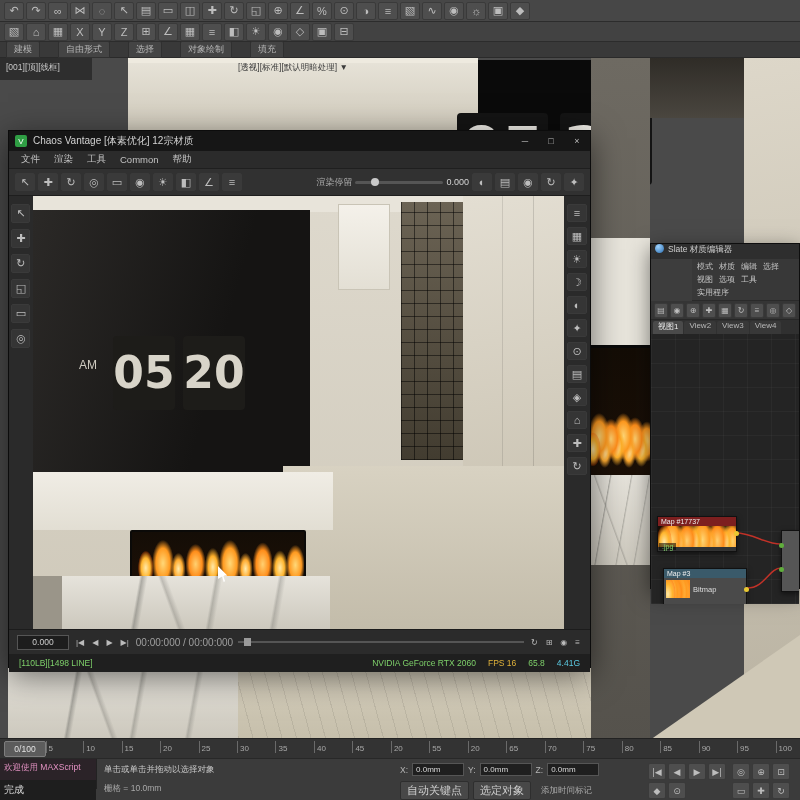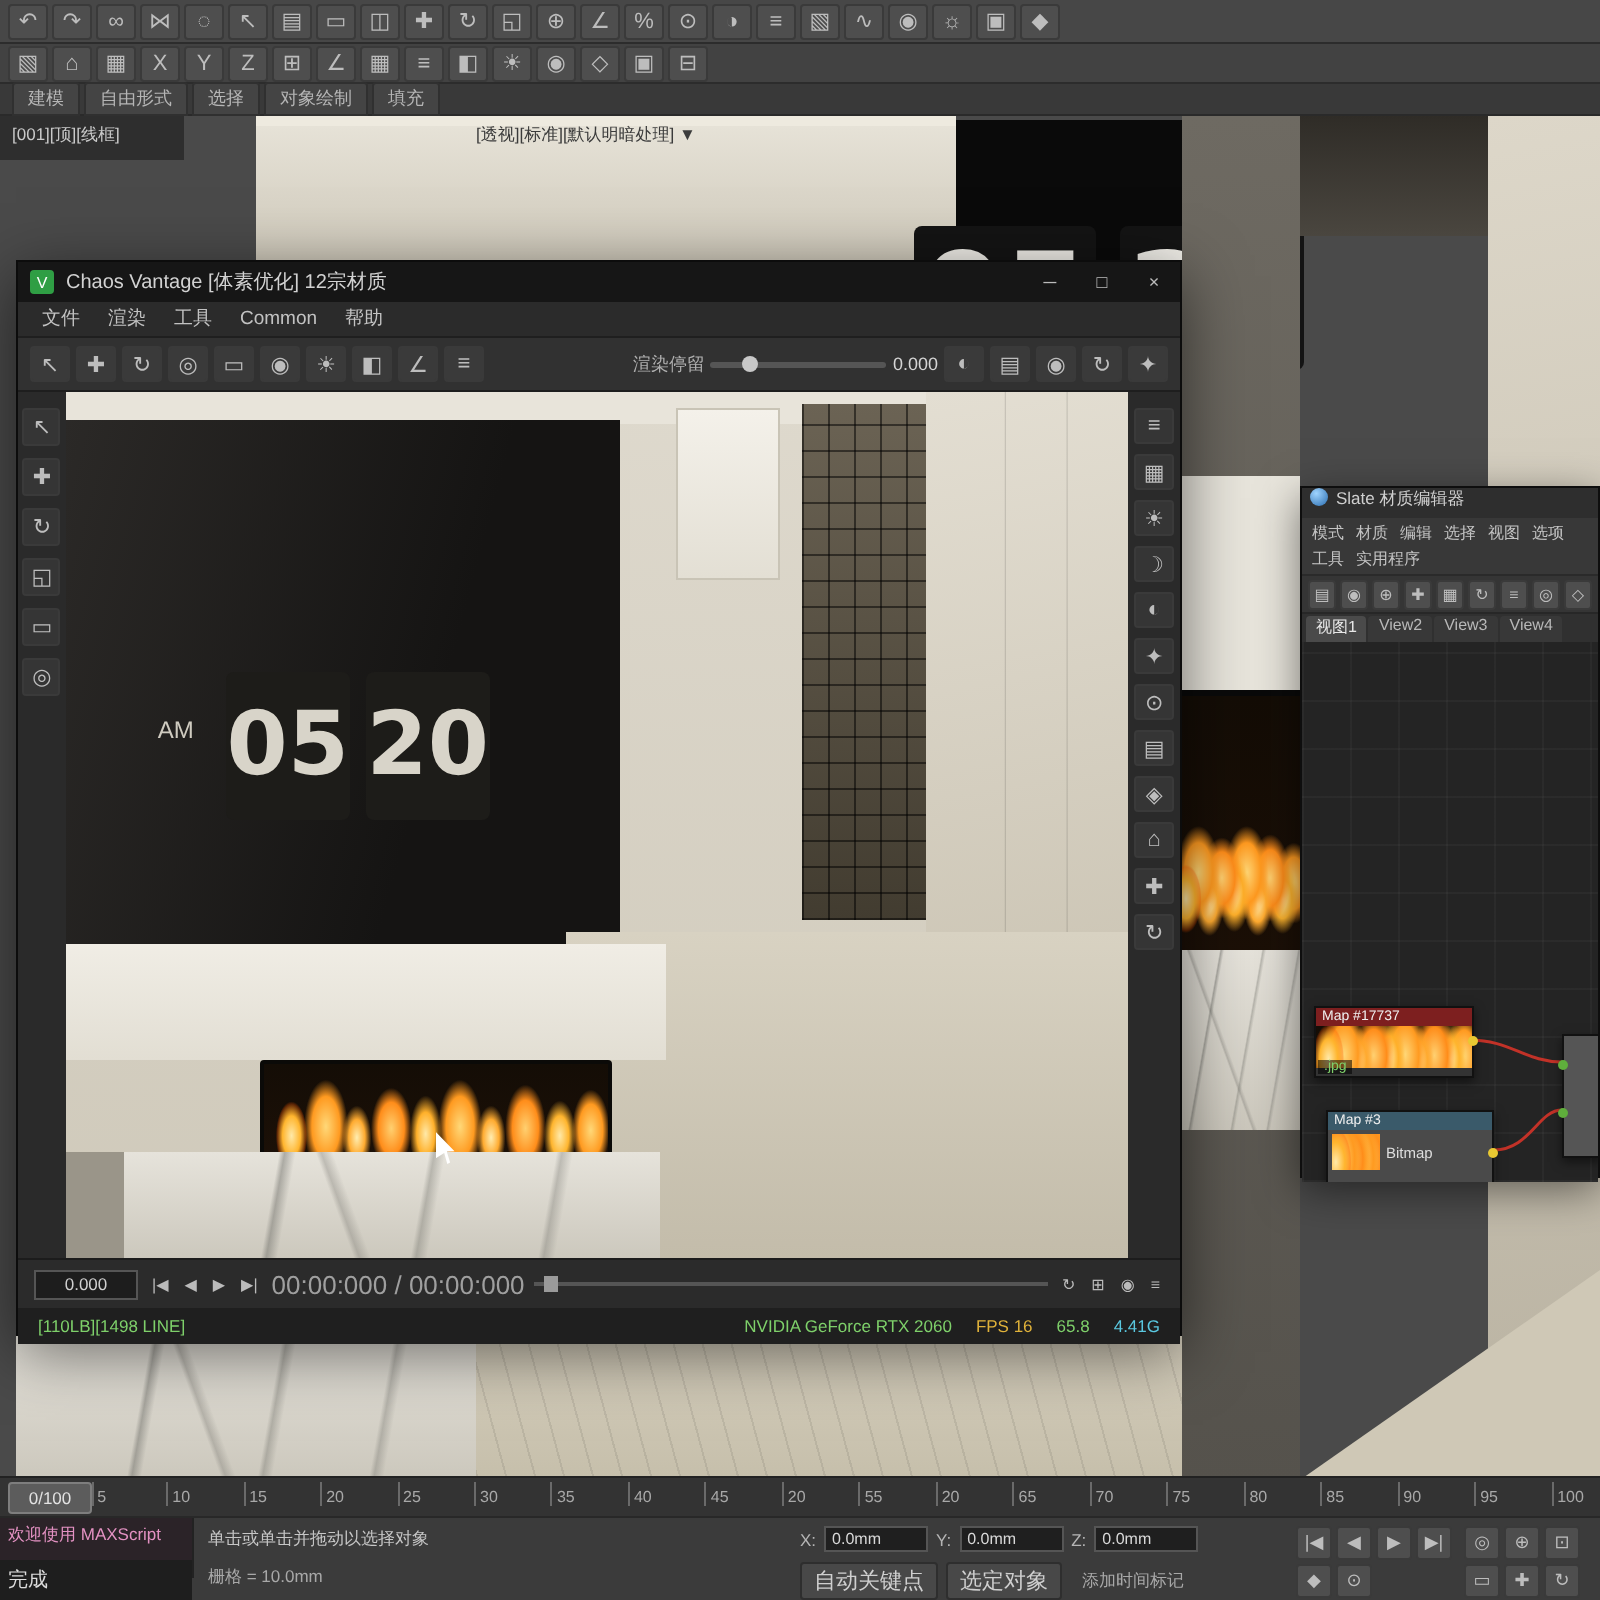--- a/index.html
+++ b/index.html
@@ -4,21 +4,21 @@
 <style>
   html,body{margin:0;padding:0;}
   body{width:800px;height:800px;overflow:hidden;position:relative;background:#3f3f3f;
        font-family:"Liberation Sans","DejaVu Sans",sans-serif;color:#c8c8c8;}
   .abs{position:absolute;}
   
   .tbar{left:0;width:800px;background:#474747;border-bottom:1px solid #2c2c2c;display:flex;align-items:center;gap:2px;padding:0 4px;box-sizing:border-box;}
   .t1{top:0;height:22px;}
   .t2{top:22px;height:20px;background:#424242;}
   .ticon{display:inline-flex;align-items:center;justify-content:center;width:18px;height:16px;font-size:11px;color:#bdbdbd;background:#4e4e4e;border:1px solid #3a3a3a;border-radius:2px;}
-  .ribbon{top:42px;left:0;width:800px;height:16px;background:#393939;border-bottom:1px solid #2a2a2a;display:flex;gap:2px;padding:0 6px;align-items:center;box-sizing:border-box;}
+  .ribbon{top:42px;left:0;width:800px;height:16px;background:#393939;border-bottom:1px solid #2a2a2a;display:flex;gap:18px;padding:0 6px;align-items:center;box-sizing:border-box;}
   .rtab{font-size:9px;color:#b5b5b5;padding:1px 7px;background:#444;border:1px solid #303030;border-radius:2px 2px 0 0;}
   .vplabel{font-size:8.5px;z-index:2;}
   .vplabel.dark{color:#c9c9c9;} .vplabel.light{color:#3b3b3b;}
   
   .bgclock{display:flex;align-items:center;justify-content:center;gap:12px;background:#0a0a0a;
            font-family:"DejaVu Sans",sans-serif;font-weight:700;color:#efede7;font-size:60px;}
   .bgclock span{background:#141414;padding:6px 4px;border-radius:4px;line-height:1;}
   .flame{background:
     radial-gradient(10px 22px at 8% 78%, #ffe9a8, #ffb52e 45%, rgba(255,90,0,.3) 72%, transparent 78%),
     radial-gradient(14px 30px at 18% 68%, #ffd878, #ff9a20 50%, transparent 78%),
@@ -63,29 +63,29 @@
   .vrailR .ticon{width:18px;height:16px;background:#353535;}
   .vrender{position:relative;width:533px;height:433px;overflow:hidden;background:linear-gradient(180deg,#ded9cd,#cfc9ba);}
   .vclockdigit{display:inline-flex;align-items:center;justify-content:center;width:62px;height:74px;background:#1d1c19;border-radius:4px;
       font-family:"DejaVu Sans",sans-serif;font-weight:700;font-size:44px;color:#d8d4c9;line-height:1;}
   .cursor{width:11px;height:16px;background:#fff;clip-path:polygon(0 0,85% 60%,50% 62%,65% 95%,52% 100%,38% 66%,0 82%);filter:drop-shadow(1px 1px 1px rgba(0,0,0,.8));}
   .vplay{height:24px;background:#2b2b2b;border-top:1px solid #1c1c1c;display:flex;align-items:center;gap:5px;padding:0 8px;}
   .vframe{width:50px;height:13px;background:#1d1d1d;border:1px solid #555;font-size:8.5px;color:#cfcfcf;display:flex;align-items:center;justify-content:center;}
   .pbtn{font-size:8px;color:#bbb;padding:0 2px;}
   .vtrack{flex:1;height:2px;background:#555;position:relative;}
   .vtrack i{position:absolute;left:2%;top:-3px;width:7px;height:8px;background:#9a9a9a;}
-  .vtime{font-size:13px;color:#9f9f9f;white-space:nowrap;}
+  .vtime{font-size:10px;color:#9f9f9f;white-space:nowrap;}
   .vstatus{height:18px;background:#1f1f1f;display:flex;align-items:center;gap:12px;padding:0 10px;font-size:8.5px;}
   .sgreen{color:#7ed06a;} .syellow{color:#e0b23a;} .scyan{color:#5ac8e0;}
   
   .swin{left:650px;top:243px;width:150px;height:346px;background:#3d3d3d;border:1px solid #0e0e0e;box-shadow:0 6px 20px rgba(0,0,0,.5);z-index:6;box-sizing:border-box;}
   .stitle{height:15px;background:#2e2e2e;display:flex;gap:4px;padding:0 4px;}
   .sball{width:9px;height:9px;border-radius:50%;background:radial-gradient(circle at 35% 30%,#9fd4ff,#2a6db0);}
   .stitletext{font-size:8.5px;color:#cfcfcf;white-space:nowrap;overflow:hidden;}
-  .smenu{display:flex;flex-wrap:wrap;background:#383838;border-bottom:1px solid #2a2a2a;padding:1px 2px;}
+  .smenu{display:flex;flex-wrap:wrap;background:#383838;border-bottom:1px solid #2a2a2a;padding:1px 2px;margin-left:41px;}
   .smenu span{font-size:8px;color:#c3c3c3;padding:1px 3px;}
   .stools{height:18px;display:flex;align-items:center;gap:2px;padding:0 3px;background:#353535;border-bottom:1px solid #272727;}
   .stools .ticon{width:13px;height:13px;font-size:8px;}
   .stabs{height:13px;display:flex;gap:1px;background:#303030;padding:1px 2px 0;}
   .stab{font-size:8px;color:#b8b8b8;background:#383838;padding:0 5px;border-radius:2px 2px 0 0;}
   .stab.active{background:#4a4a4a;color:#e8e8e8;}
   .scanvas{position:relative;height:270px;background:
       repeating-linear-gradient(0deg, rgba(255,255,255,.03) 0 1px, transparent 1px 24px),
       repeating-linear-gradient(90deg, rgba(255,255,255,.03) 0 1px, transparent 1px 24px),#242424;overflow:hidden;}
   .node{position:absolute;border:1px solid #111;box-shadow:0 2px 5px rgba(0,0,0,.5);}

